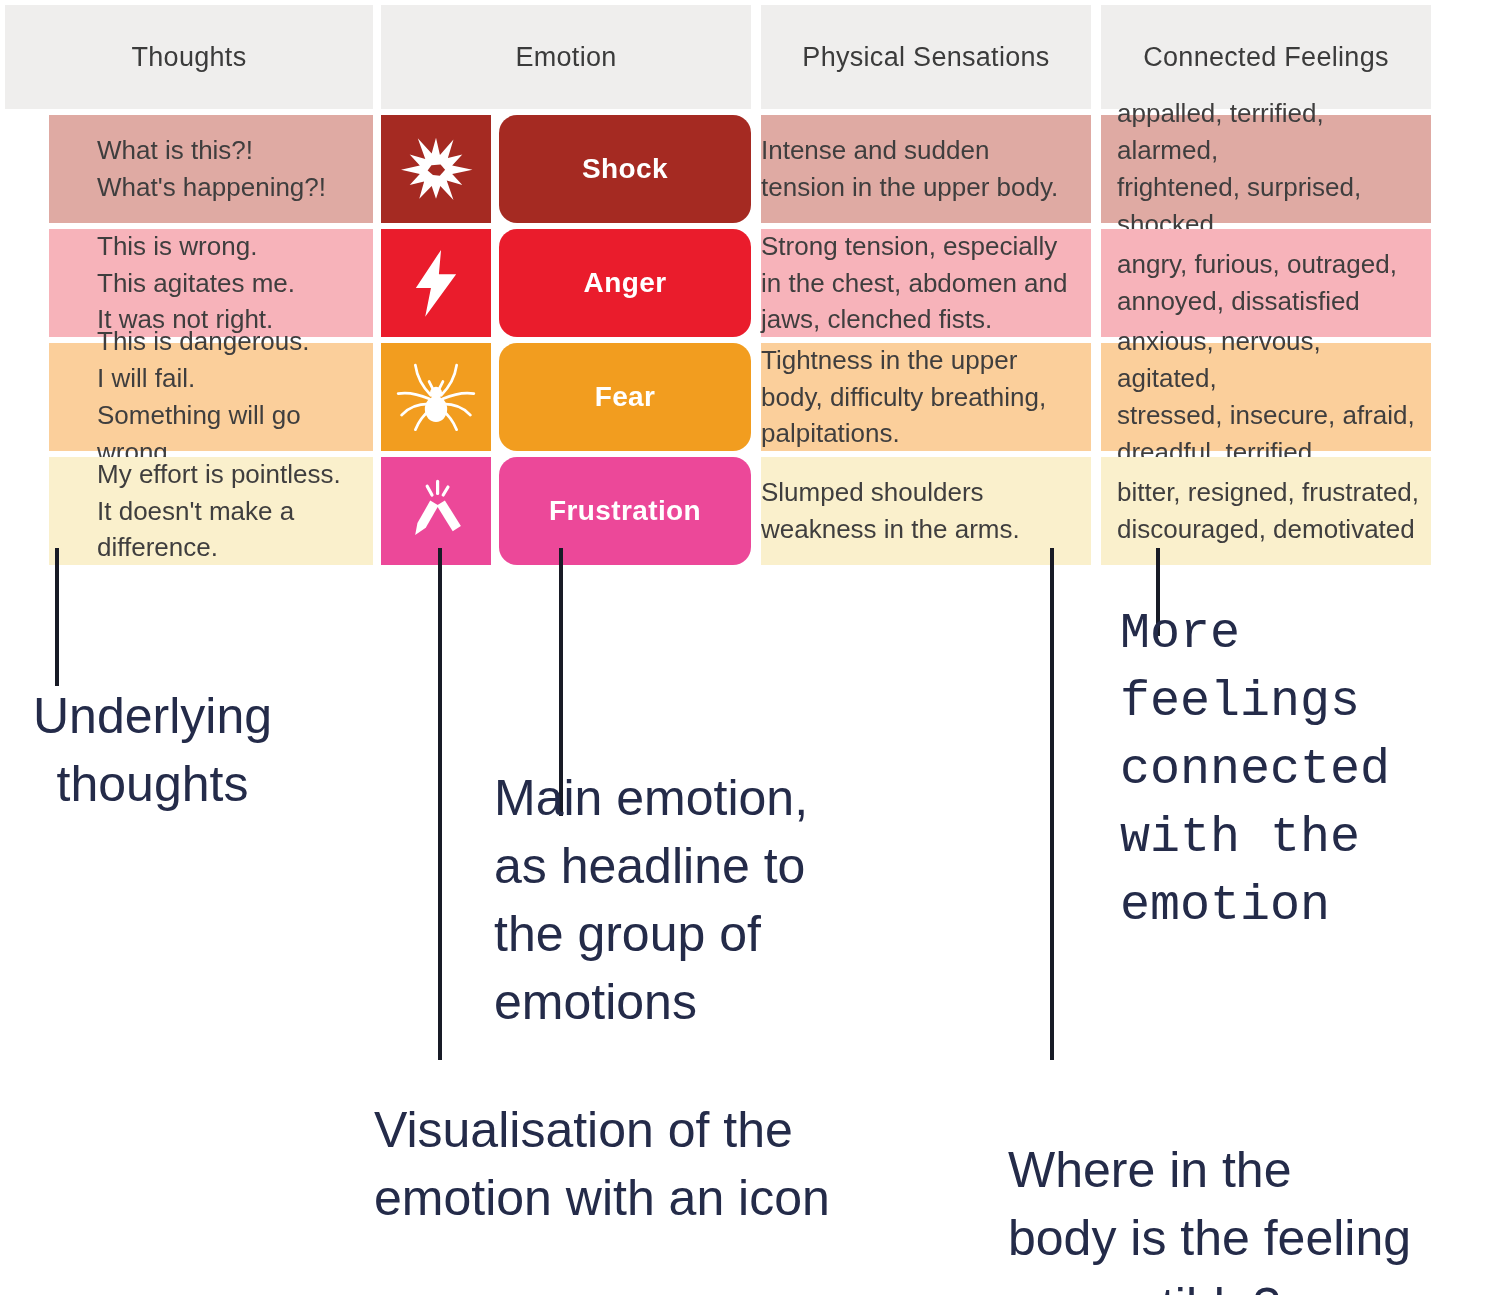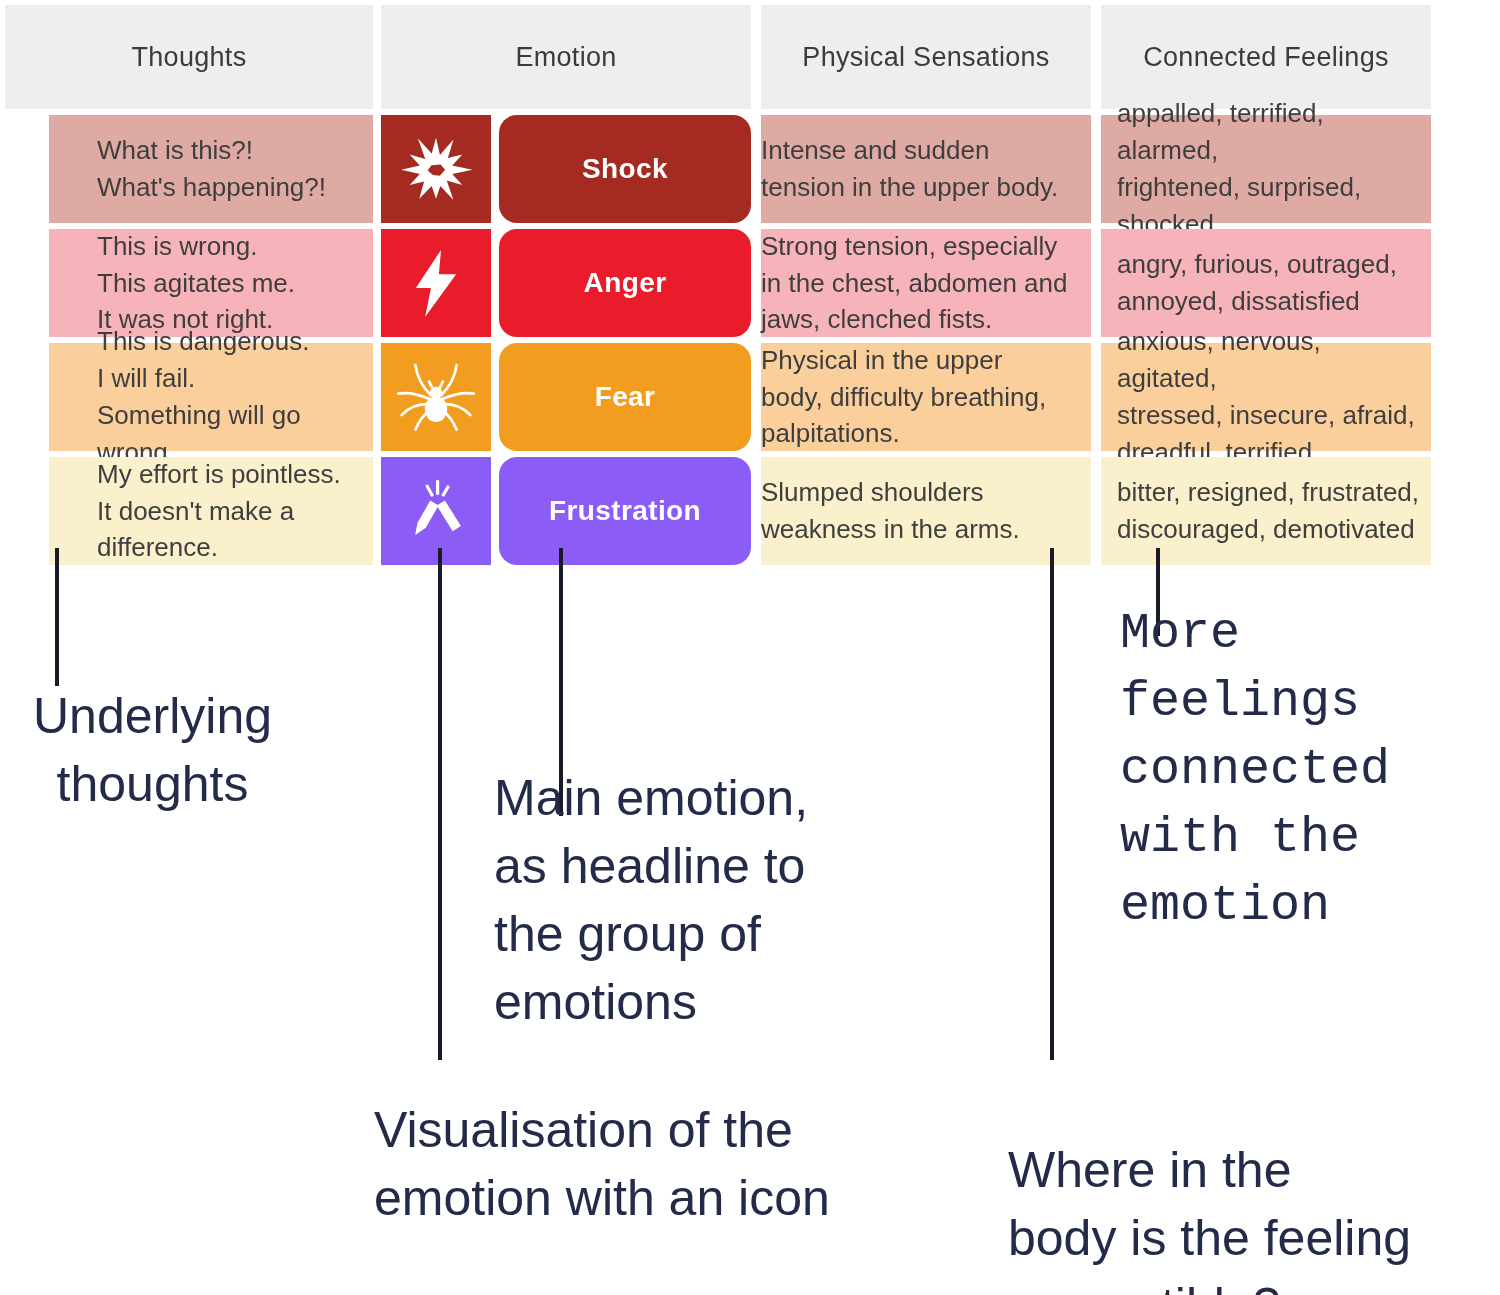--- a/index.html
+++ b/index.html
@@ -23,21 +23,21 @@
   .thought-cell{padding-left:48px;margin-left:44px;}
   .phys-cell{padding-right:14px;}
   .feel-cell{padding-left:16px;padding-right:10px;}
   .icon-cell{justify-content:center;}
   .label-cell{justify-content:center;color:#ffffff;font-size:28px;font-weight:700;letter-spacing:.4px;border-radius:18px;}
 
   
   .bg-shock-light{background:#dfaaa3;}   .bg-shock{background:#a52a22;}
   .bg-anger-light{background:#f7b3ba;}   .bg-anger{background:#ea1c2c;}
   .bg-fear-light{background:#fbcf9b;}    .bg-fear{background:#f29d1f;}
-  .bg-frust-light{background:#faf0cc;}   .bg-frust{background:#8b5cf6;}
+  .bg-frust-light{background:#faf0cc;}   .bg-frust{background:#ec4899;}
 
   
   .vline{position:absolute;width:4px;background:#181b26;}
   .l1{left:55px;top:548px;height:138px;}
   .l2{left:438px;top:548px;height:512px;}
   .l3{left:559px;top:548px;height:268px;}
   .l4{left:1050px;top:548px;height:512px;}
   .l5{left:1156px;top:548px;height:88px;}
 
   
@@ -142,21 +142,21 @@
           </g>
           <ellipse cx="50" cy="64" rx="13" ry="15" fill="#ffffff"></ellipse>
           <circle cx="50" cy="45" r="7" fill="#ffffff"></circle>
         </svg>
       </span>
     </div>
     <div class="cell gr3 gclabel bg-fear label-cell">
       <span>Fear</span>
     </div>
     <div class="cell gr3 gc3 bg-fear-light phys-cell">
-      <div class="txt">Physical in the upper
+      <div class="txt">Tightness in the upper
 body, difficulty breathing,
 palpitations.</div>
     </div>
     <div class="cell gr3 gc4 bg-fear-light feel-cell">
       <div class="txt">anxious, nervous, agitated,
 stressed, insecure, afraid,
 dreadful, terrified</div>
     </div>
 
     <div class="cell gr4 gc1 bg-frust-light thought-cell">

